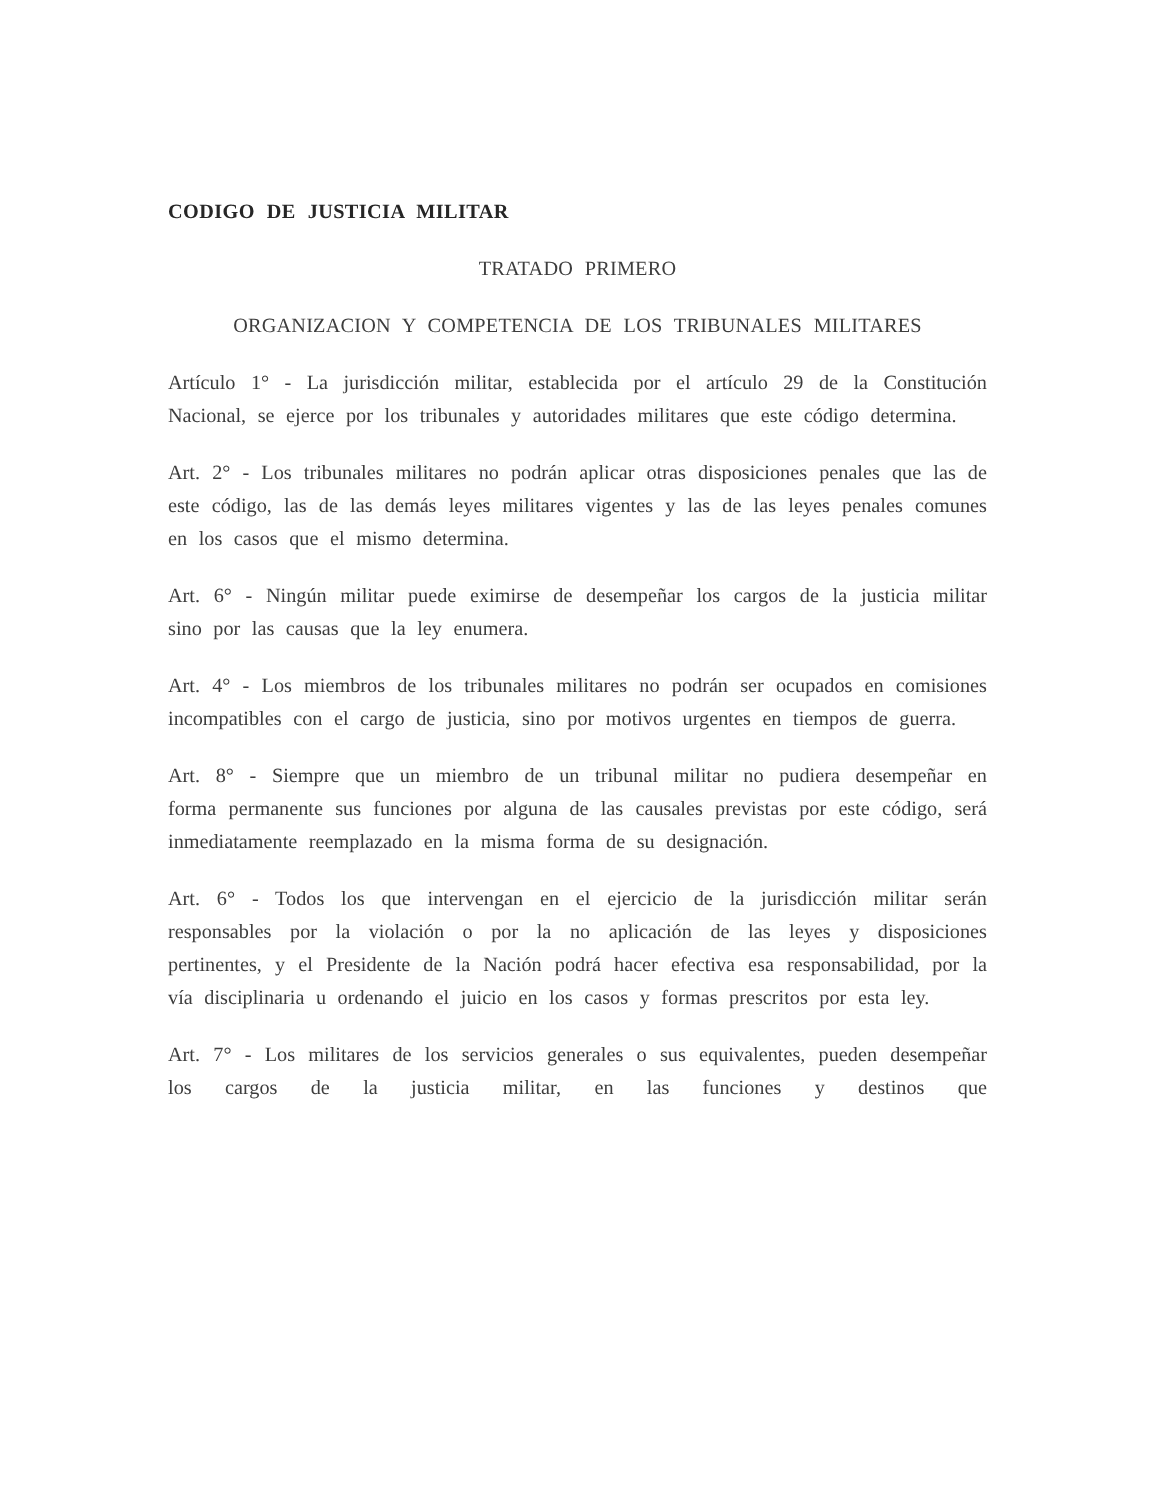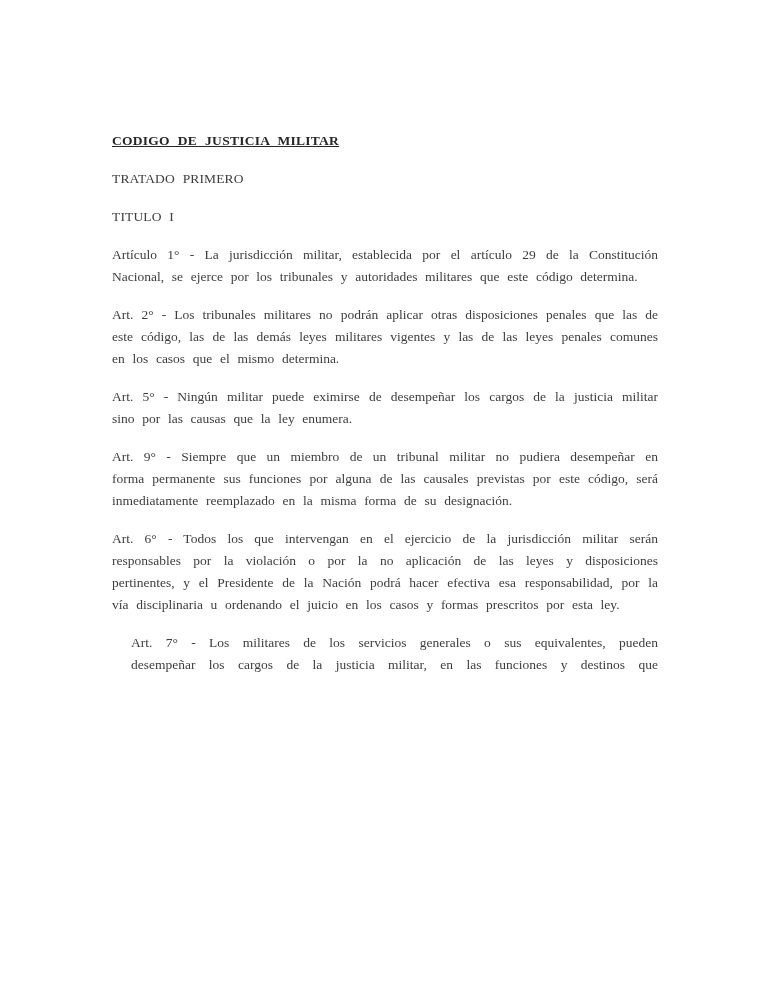--- a/index.html
+++ b/index.html
@@ -30,58 +30,58 @@
     color: #3d3d3d;
     font-size: 13.5px;
     line-height: 22px;
     word-spacing: 0.32em;
   }
   .doc-title {
     font-weight: bold;
     color: #262626;
     margin: 0 0 16px 0;
     letter-spacing: 0.02em;
-    text-decoration: underline;
   }
   .doc-heading {
     margin: 0 0 16px 0;
     letter-spacing: 0.01em;
+    text-align: center;
   }
   .doc-paragraph {
     margin: 0 0 16px 0;
     text-align: justify;
   }
   .doc-paragraph.continued {
     
     text-align-last: justify;
-    margin-left: 19px;
   }
 </style>
 </head>
 <body>
 
 <div class="page">
   <div class="page-content">
 
     <div class="doc-title">CODIGO DE JUSTICIA MILITAR</div>
 
     <div class="doc-heading">TRATADO PRIMERO</div>
 
+    <div class="doc-heading">ORGANIZACION Y COMPETENCIA DE LOS TRIBUNALES MILITARES</div>
 
-    <div class="doc-heading">TITULO I</div>
 
 
     <div class="doc-paragraph">Artículo 1° - La jurisdicción militar, establecida por el artículo 29 de la Constitución Nacional, se ejerce por los tribunales y autoridades militares que este código determina.</div>
 
     <div class="doc-paragraph">Art. 2° - Los tribunales militares no podrán aplicar otras disposiciones penales que las de este código, las de las demás leyes militares vigentes y las de las leyes penales comunes en los casos que el mismo determina.</div>
 
-    <div class="doc-paragraph">Art. 5° - Ningún militar puede eximirse de desempeñar los cargos de la justicia militar sino por las causas que la ley enumera.</div>
+    <div class="doc-paragraph">Art. 6° - Ningún militar puede eximirse de desempeñar los cargos de la justicia militar sino por las causas que la ley enumera.</div>
+
+    <div class="doc-paragraph">Art. 4° - Los miembros de los tribunales militares no podrán ser ocupados en comisiones incompatibles con el cargo de justicia, sino por motivos urgentes en tiempos de guerra.</div>
 
 
-
-    <div class="doc-paragraph">Art. 9° - Siempre que un miembro de un tribunal militar no pudiera desempeñar en forma permanente sus funciones por alguna de las causales previstas por este código, será inmediatamente reemplazado en la misma forma de su designación.</div>
+    <div class="doc-paragraph">Art. 8° - Siempre que un miembro de un tribunal militar no pudiera desempeñar en forma permanente sus funciones por alguna de las causales previstas por este código, será inmediatamente reemplazado en la misma forma de su designación.</div>
 
     <div class="doc-paragraph">Art. 6° - Todos los que intervengan en el ejercicio de la jurisdicción militar serán responsables por la violación o por la no aplicación de las leyes y disposiciones pertinentes, y el Presidente de la Nación podrá hacer efectiva esa responsabilidad, por la vía disciplinaria u ordenando el juicio en los casos y formas prescritos por esta ley.</div>
 
     <div class="doc-paragraph continued">Art. 7° - Los militares de los servicios generales o sus equivalentes, pueden desempeñar los cargos de la justicia militar, en las funciones y destinos que</div>
 
   </div>
 </div>
 
 </body></html>

